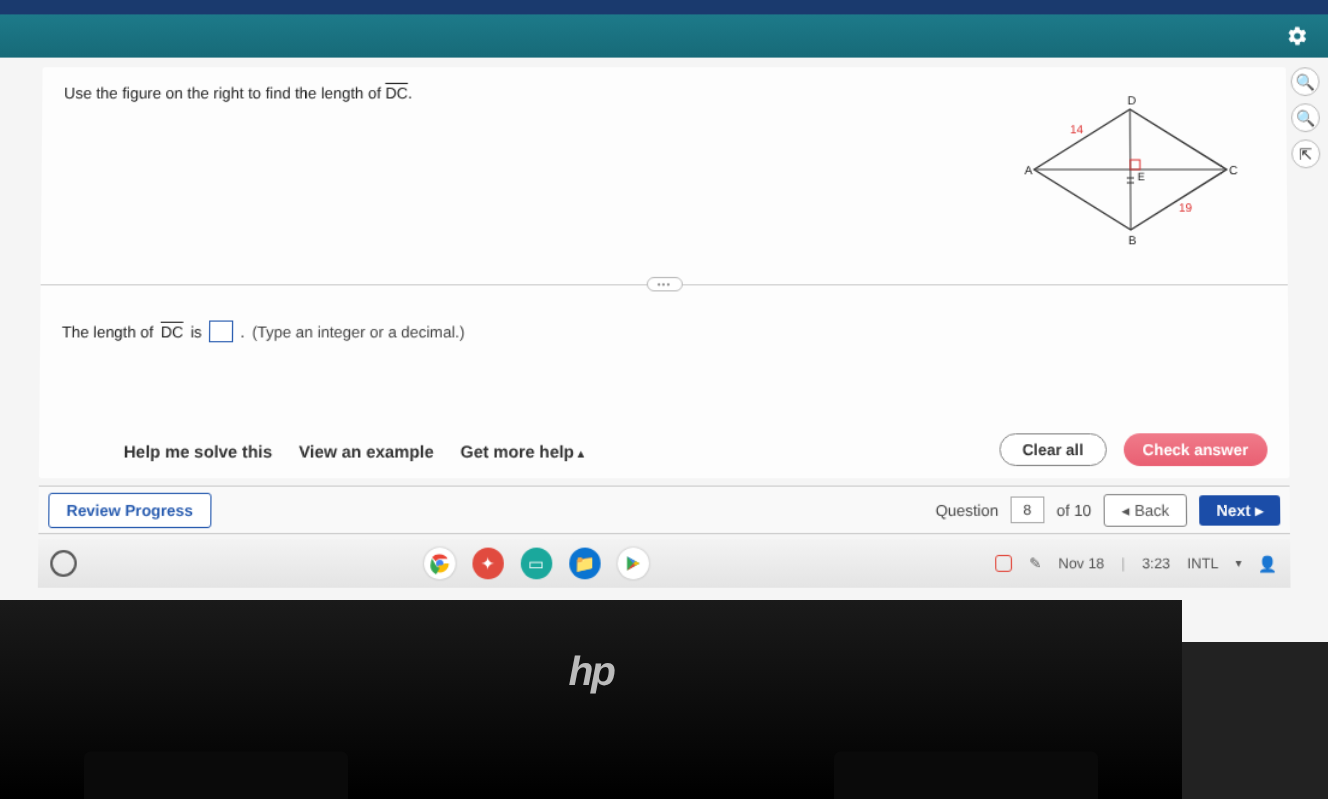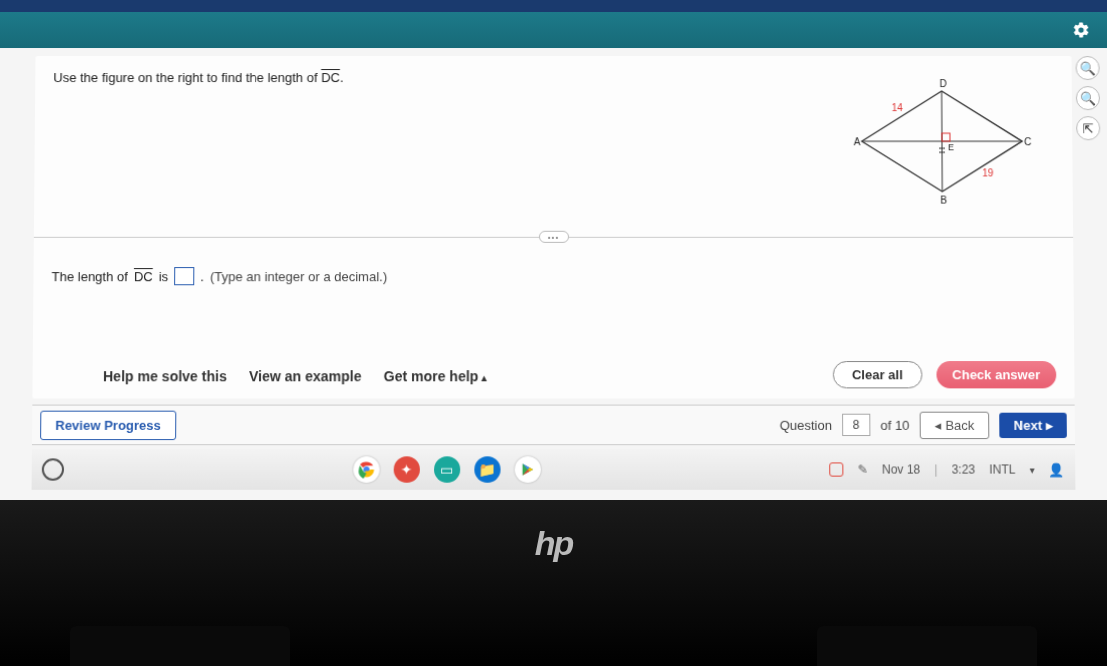--- a/index.html
+++ b/index.html
@@ -66,24 +66,24 @@
   .blue { background:#0b74d1; color:#fff;}
   .play { background:#fff; box-shadow:0 0 2px rgba(0,0,0,.3);}
   .shelf-right { display:flex; align-items:center; gap:14px; font-size:12px; color:#555;}
   .shelf-right .sep { color:#aaa;}
   .pen { color:#555;}
   .sq { width:14px; height:14px; border:1.5px solid #e14b3f; border-radius:3px; display:inline-block;}
   .tri { font-size:10px;}
   .person { font-size:13px;}
 
   .bezel {
-    position:absolute; left:0; top:500px; width:1107px; height:166px;
+    position:absolute; left:0; top:500px; width:985px; height:166px;
     background:linear-gradient(#1a1a1a,#000);
     display:flex; align-items:flex-start; justify-content:center;
-    padding-top:24px;
+    padding-top:41px;
   }
   .hp { font-family: Arial; font-size:34px; font-style:italic; font-weight:bold; color:#bbb; letter-spacing:-2px;}
   .hinge { position:absolute; bottom:0; height:40px; width:220px; background:#0a0a0a; border-radius:6px 6px 0 0;}
   .hinge.left { left:70px;} .hinge.right { right:70px;}
   svg text { font-family: Arial; }
 </style>
 </head>
 <body>
 
 <div class="screen">

